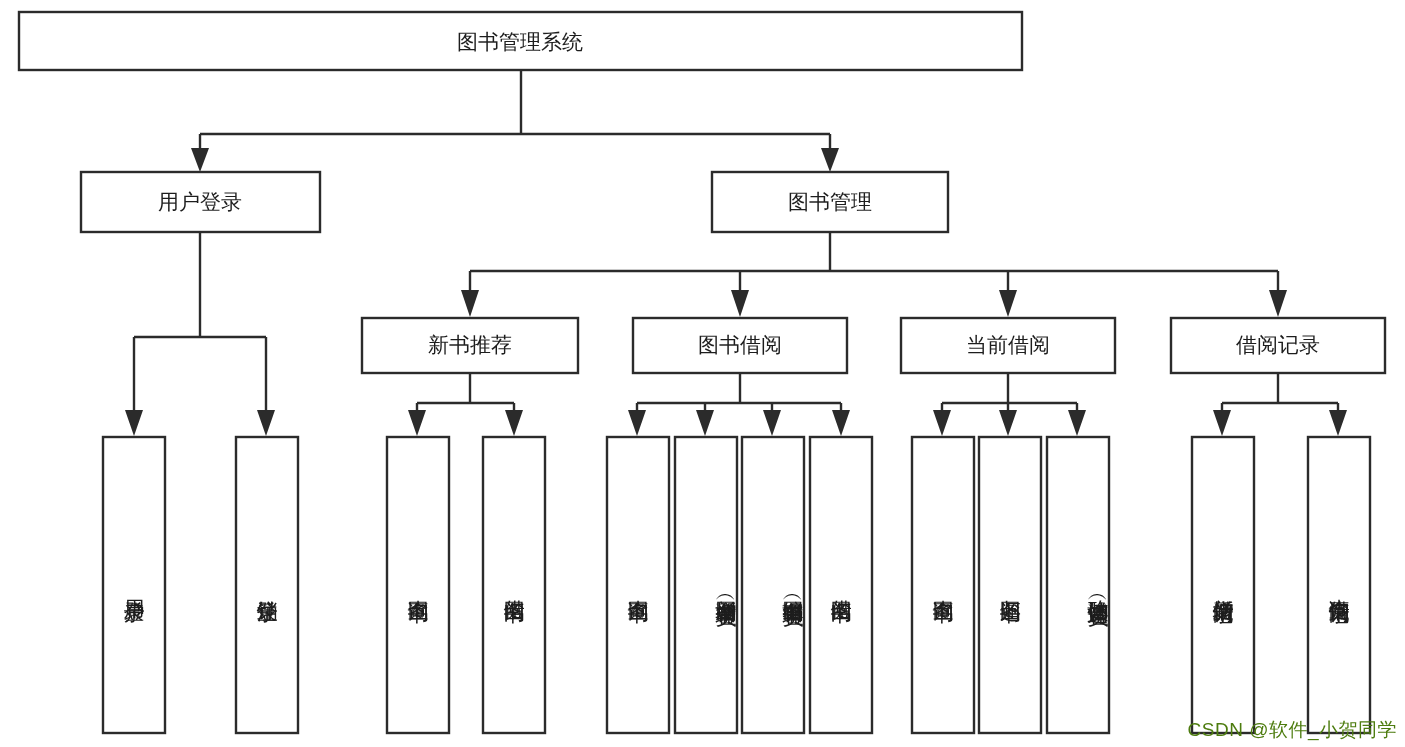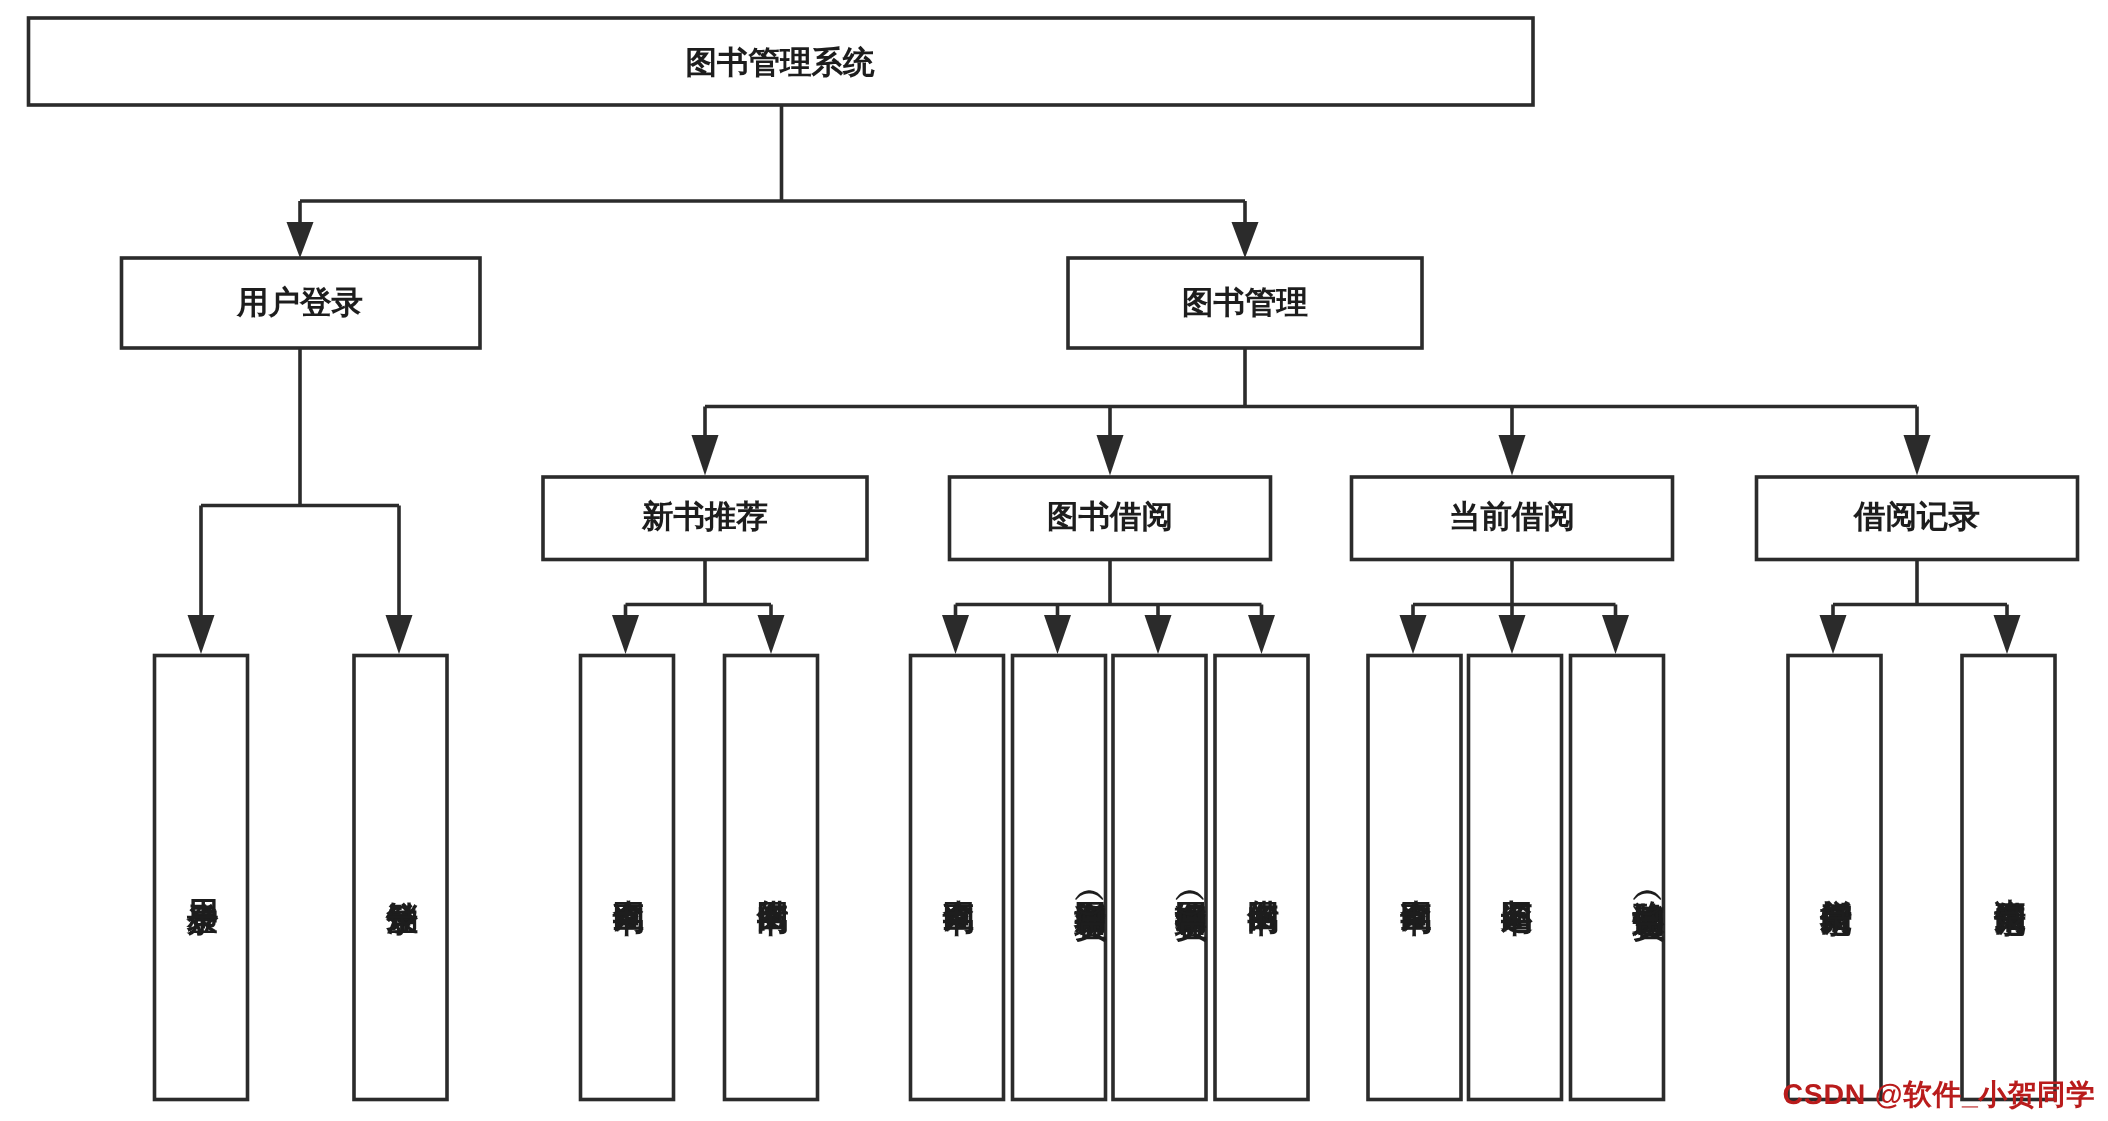--- a/index.html
+++ b/index.html
@@ -13,21 +13,20 @@
     height: 747px;
     font-family: "Liberation Sans", "DejaVu Sans", sans-serif;
     overflow: hidden;
     position: relative;
   }
   #diagram-root {
     position: relative;
     width: 1405px;
     height: 747px;
     background: #ffffff;
-    font-weight: bold;
   }
   svg#diagram-svg {
     position: absolute;
     top: 0;
     left: 0;
     width: 1405px;
     height: 747px;
     display: block;
   }
   .node-box {
@@ -78,21 +77,21 @@
   }
   .leaf-label.centered {
     align-items: center;
   }
   #watermark {
     position: absolute;
     right: 8px;
     bottom: 4px;
     font-family: "Liberation Sans", "DejaVu Sans", sans-serif;
     font-size: 19px;
-    color: #b91c1c;
+    color: #4d7c0f;
     letter-spacing: 0.5px;
     user-select: none;
     white-space: nowrap;
   }
 </style>
 </head>
 <body>
 
 <div id="diagram-root">
 

